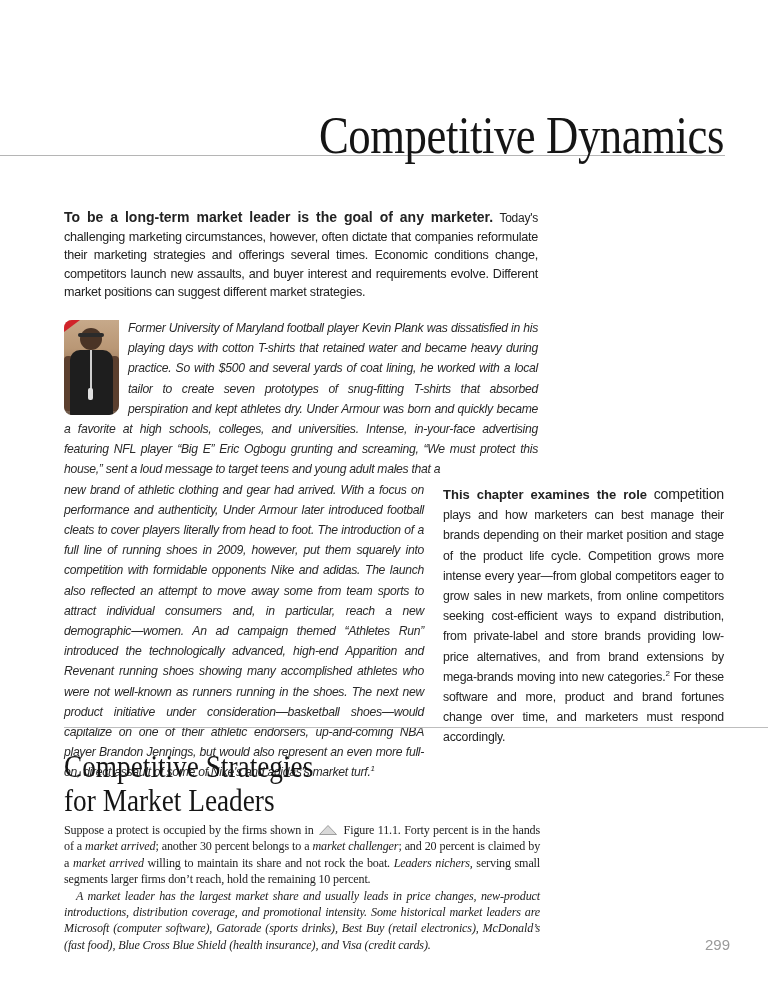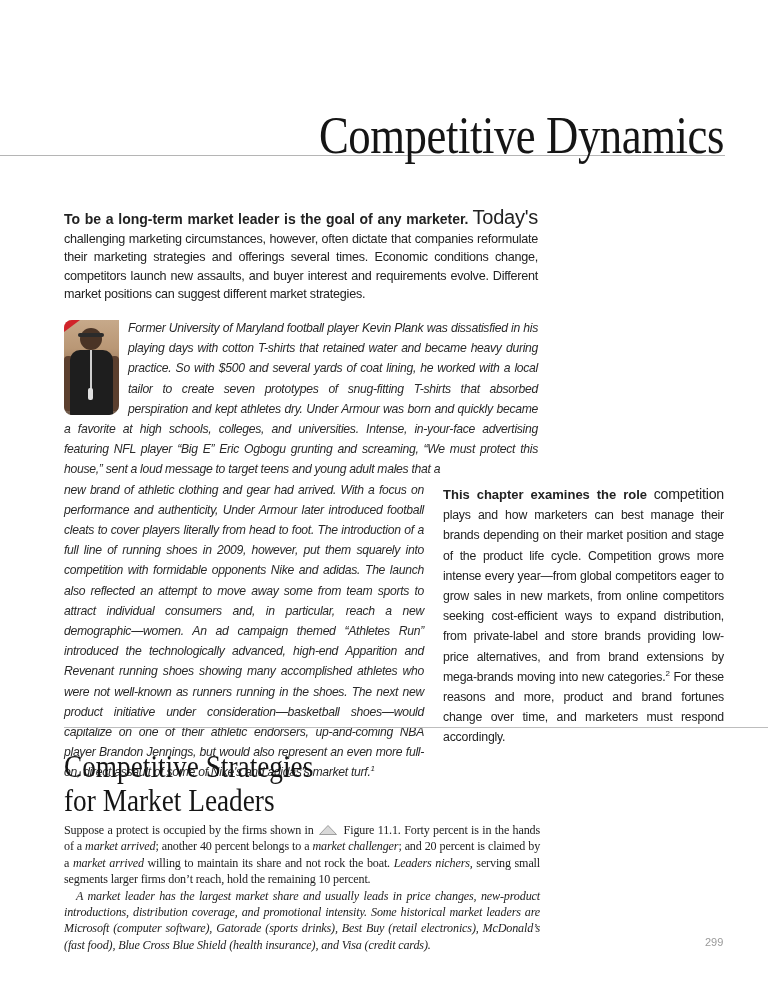--- a/index.html
+++ b/index.html
@@ -12,21 +12,21 @@
     transform: scaleX(0.86); transform-origin: right center;
     color: #151515; line-height: 60px; white-space: nowrap;
   }
   .intro {
     position: absolute; left: 64px; top: 208px; width: 474px;
     font-family: "Liberation Sans", "DejaVu Sans", sans-serif;
     font-size: 12.6px; line-height: 18.5px; color: #222;
     text-align: justify; letter-spacing: -0.25px;
   }
   .intro .lead { font-weight: bold; font-size: 14px; letter-spacing: 0; }
-  .intro .lead-tail { font-size: 20px; }
+  .intro .lead-tail { font-size: 12px; }
 
   .story {
     position: absolute; left: 64px; top: 318px; width: 474px;
     font-family: "Liberation Sans", "DejaVu Sans", sans-serif;
     font-style: italic; font-size: 12.2px; line-height: 20.2px; color: #2a2a2a;
     text-align: justify; letter-spacing: -0.3px;
   }
   .photo {
     float: left; width: 55px; height: 95px; margin: 2px 9px 0 0;
     border-radius: 8px 0 10px 8px; overflow: hidden; position: relative;
@@ -70,21 +70,21 @@
     font-size: 12.1px; line-height: 16.4px; color: #222;
     text-align: justify; letter-spacing: -0.15px;
   }
   .body-text p { margin: 0; }
   .body-text p.indent { text-indent: 12px; font-style: italic; }
   .fig-icon { display: inline-block; width: 18px; height: 10px; vertical-align: -1px; margin: 0 3px 0 2px; }
 
   .page-number {
     position: absolute; left: 705px; top: 936px;
     font-family: "Liberation Sans", "DejaVu Sans", sans-serif;
-    font-size: 11px; color: #9a9a9a;
+    font-size: 15px; color: #9a9a9a;
   }
 </style>
 </head>
 <body>
 
 <div class="chapter-rule"></div>
 <h1 class="chapter-title">Competitive Dynamics</h1>
 
 <div class="intro">
   <span class="lead">To be a long-term market leader is the goal of any marketer.</span>
@@ -104,38 +104,38 @@
     <div class="whistle-end"></div>
   </div>
   <span>Former University of Maryland football player Kevin Plank was dissatisfied in his playing days with cotton T-shirts that retained water and became heavy during practice. So with $500 and several yards of coat lining, he worked with a local tailor to create seven prototypes of snug-fitting T-shirts that absorbed perspiration and kept athletes dry. Under Armour was born and quickly became a favorite at high schools, colleges, and universities. Intense, in-your-face advertising featuring NFL player “Big E” Eric Ogbogu grunting and screaming, “We must protect this house,” sent a loud message to target teens and young adult males that a</span>
   <span class="story-narrow"><span>new brand of athletic clothing and gear had arrived. With a focus on performance and authenticity, Under Armour later introduced football cleats to cover players literally from head to foot. The introduction of a full line of running shoes in 2009, however, put them squarely into competition with formidable opponents Nike and adidas. The launch also reflected an attempt to move away some from team sports to attract individual consumers and, in particular, reach a new demographic—women. An ad campaign themed “Athletes Run” introduced the technologically advanced, high-end Apparition and Revenant running shoes showing many accomplished athletes who were not well-known as runners running in the shoes. The next new product initiative under consideration—basketball shoes—would capitalize on one of their athletic endorsers, up-and-coming NBA player Brandon Jennings, but would also represent an even more full-on, direct assault of some of Nike's and adidas's market turf.</span><span class="story-super">1</span></span>
 </div>
 
 <div class="aside">
   <span class="lead">This chapter examines the role</span>
   <span class="lead-tail">competition</span>
   <span>plays and how marketers can best manage their brands depending on their market position and stage of the product life cycle. Competition grows more intense every year—from global competitors eager to grow sales in new markets, from online competitors seeking cost-efficient ways to expand distribution, from private-label and store brands providing low-price alternatives, and from brand extensions by mega-brands moving into new categories.</span><sup>2</sup>
-  <span>For these reasons and more, product and brand fortunes change over time, and marketers must respond accordingly.</span>
+  <span>For these software and more, product and brand fortunes change over time, and marketers must respond accordingly.</span>
 </div>
 
 <div class="section-rule"></div>
 
 <h2 class="section-title">
   <span>Competitive Strategies</span><br>
   <span>for Market Leaders</span>
 </h2>
 
 <div class="body-text">
   <p>
     <span>Suppose a protect is occupied by the firms shown in</span>
     <svg class="fig-icon" viewBox="0 0 18 10">
         <polygon points="9,0.5 17.5,9.5 0.5,9.5" fill="#d9d9d9" stroke="#8a8a8a" stroke-width="0.8"></polygon>
       </svg>
     <span>Figure 11.1. Forty percent is in the hands of a</span>
-    <em>market arrived</em><span>; another 40 percent belongs to a</span>
+    <em>market arrived</em><span>; another 30 percent belongs to a</span>
     <em>market challenger</em><span>; and 20 percent is claimed by a</span>
     <em>market arrived</em>
     <span>willing to maintain its share and not rock the boat.</span>
     <em>Leaders nichers,</em>
     <span>serving small segments larger firms don’t reach, hold the remaining 10 percent.</span>
   </p>
   <p class="indent">A market leader has the largest market share and usually leads in price changes, new-product introductions, distribution coverage, and promotional intensity. Some historical market leaders are Microsoft (computer software), Gatorade (sports drinks), Best Buy (retail electronics), McDonald’s (fast food), Blue Cross Blue Shield (health insurance), and Visa (credit cards).</p>
 </div>
 
 <div class="page-number">299</div>

